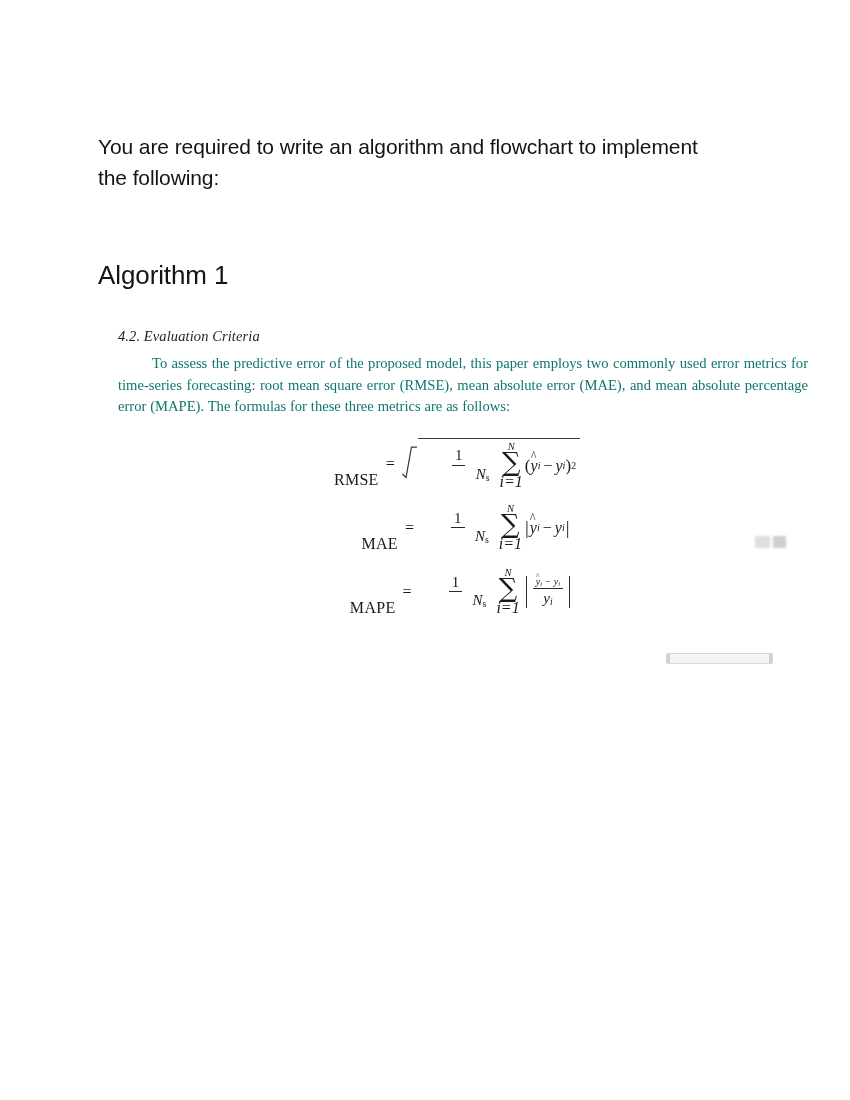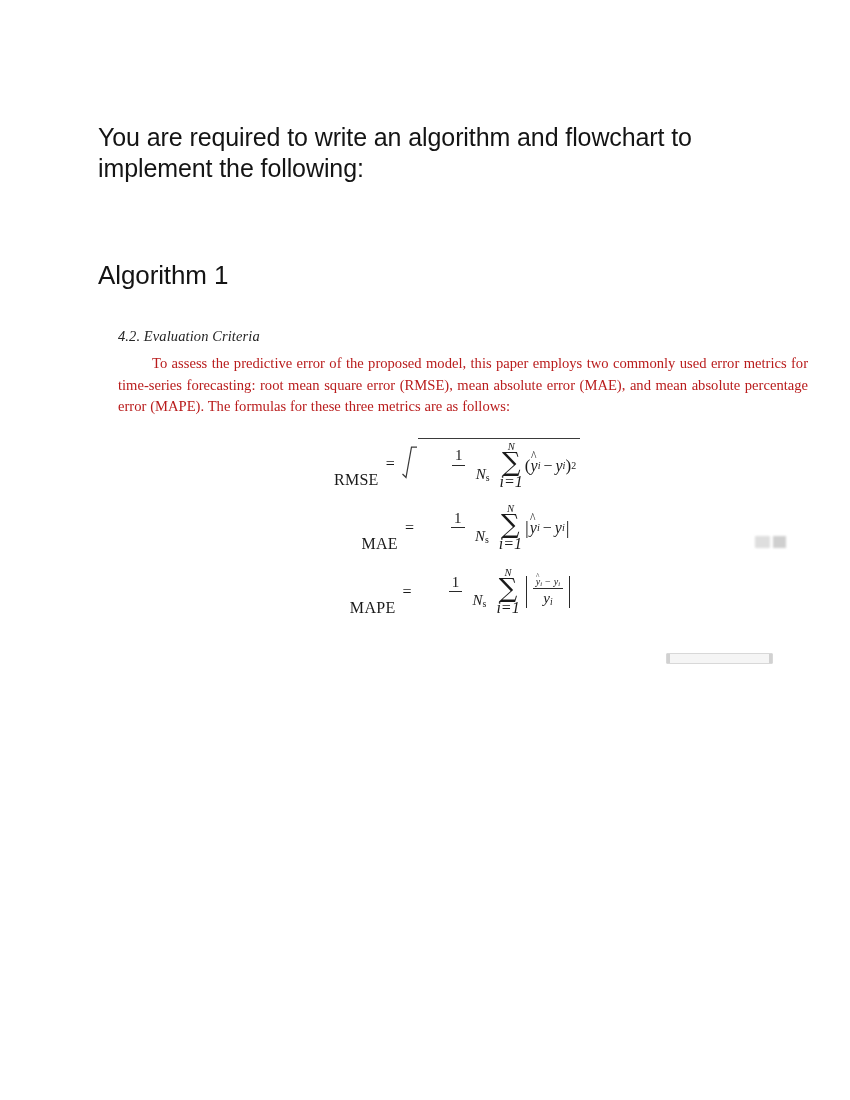--- a/index.html
+++ b/index.html
@@ -21,24 +21,24 @@
   .page {
     position: absolute;
     inset: 0;
     background: #ffffff;
   }
 
   
   .prompt {
     position: absolute;
     left: 98px;
-    top: 122px;
+    top: 131px;
     width: 600px;
     font-family: "Liberation Sans", sans-serif;
-    font-size: 25px;
+    font-size: 21px;
     line-height: 31px;
     color: #141414;
     letter-spacing: -0.1px;
   }
 
   .algorithm-heading {
     position: absolute;
     left: 98px;
     top: 262px;
     font-family: "Liberation Sans", sans-serif;
@@ -66,21 +66,21 @@
     margin: 0 0 7px 0;
     letter-spacing: 0.1px;
   }
 
   .paper-paragraph {
     font-size: 14.6px;
     line-height: 21.5px;
     text-align: justify;
     text-indent: 34px;
     margin: 0;
-    color: #b91c1c;
+    color: #0f766e;
     word-spacing: 0.2px;
   }
 
   
   .equations {
     margin-top: 20px;
     display: flex;
     flex-direction: column;
     align-items: center;
   }

